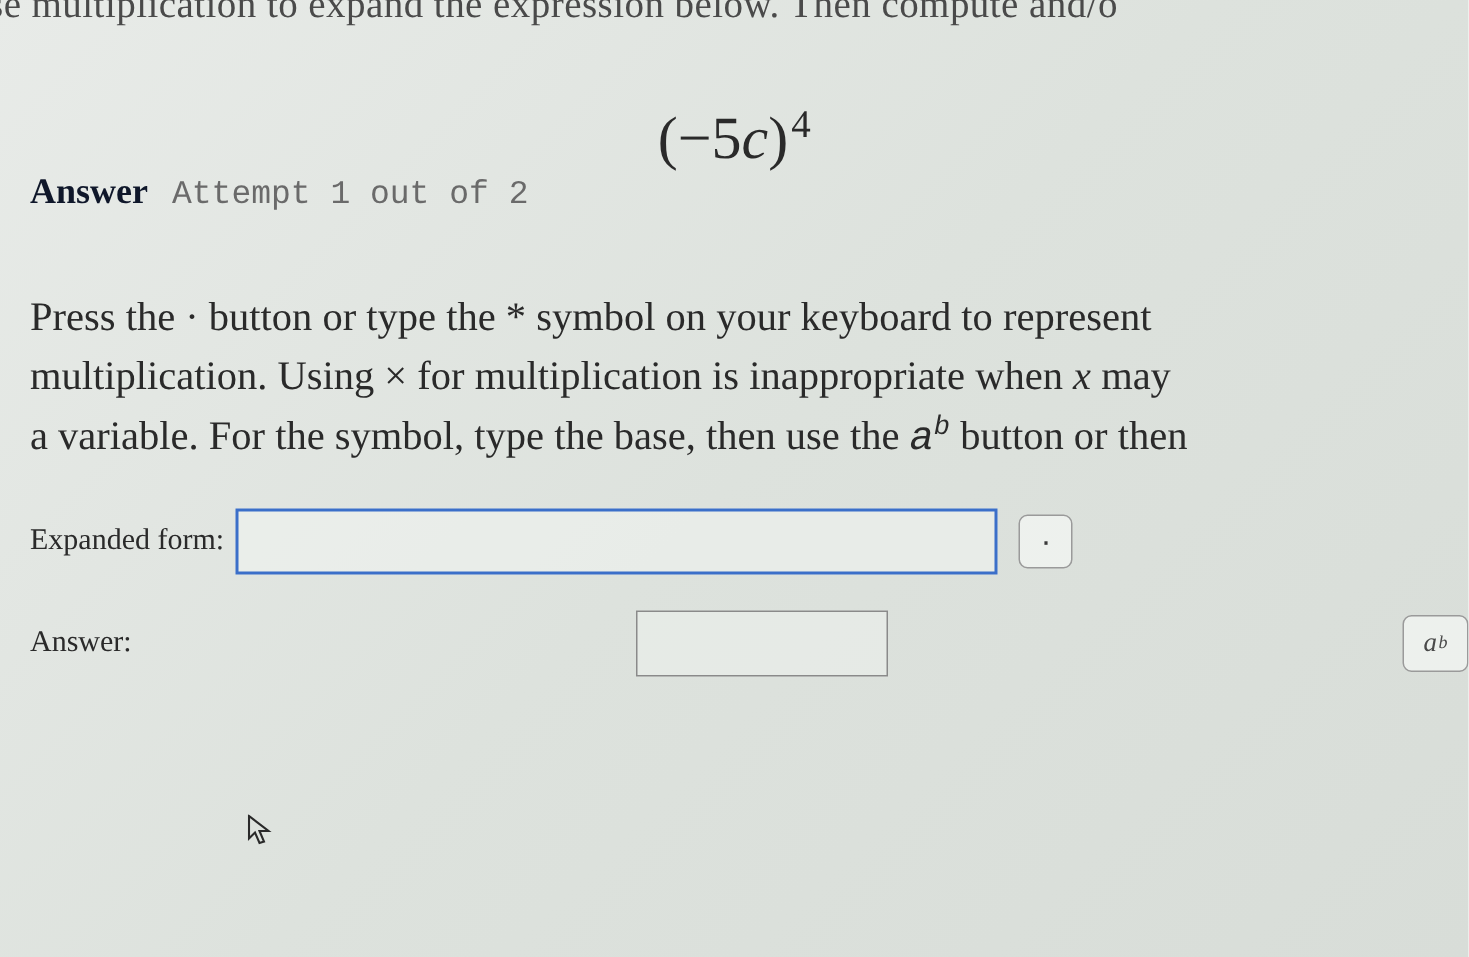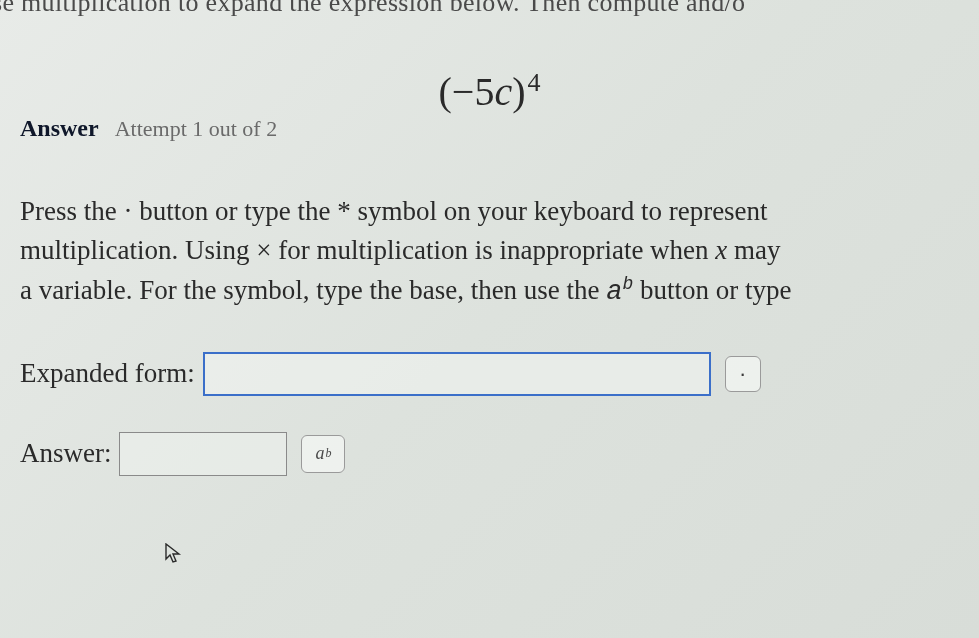--- a/index.html
+++ b/index.html
@@ -49,48 +49,49 @@
     }
     .answer-label {
       font-weight: bold;
       font-size: 24px;
       color: #0f172a;
     }
     .attempt-text {
       font-size: 22px;
       color: #6a6a6a;
       margin-left: 12px;
+      font-family: Liberation Mono, monospace;
     }
     .instructions {
       padding: 0 20px;
       font-size: 27px;
       line-height: 1.45;
       color: #2a2a2a;
-      margin-bottom: 40px;
+      margin-bottom: 26px;
     }
     .instructions .math-x {
       font-family: 'Times New Roman', serif;
       font-style: italic;
     }
     .instructions .ab-inline {
       font-family: Liberation Mono, monospace;
       font-style: italic;
     }
     .instructions .ab-inline sup {
       font-size: 18px;
       font-style: italic;
     }
     .form-row {
       display: flex;
       align-items: center;
       padding-left: 20px;
       margin-bottom: 20px;
     }
     .form-label {
-      font-size: 27px;
+      font-size: 20px;
       color: #2a2a2a;
       margin-right: 8px;
     }
     .expanded-input {
       width: 508px;
       height: 44px;
       border: 2px solid #3b6fc9;
       background: rgba(240, 243, 240, 0.6);
       font-size: 22px;
       padding: 0 8px;
@@ -142,21 +143,22 @@
     }
     .cursor-icon {
       position: absolute;
       left: 165px;
       top: 543px;
       font-size: 24px;
       color: #2a2a2a;
       pointer-events: none;
     }
     .answer-row {
-      margin-top: 36px;
+      margin-top: 24px;
+      justify-content: space-between;
     }
   </style>
 </head>
 <body>
 
 <div class="top-instruction">se multiplication to expand the expression below. Then compute and/o</div>
 
 <div class="expression-display">
   <span class="expression">
     <span>(</span><span>−5</span><span class="var">c</span><span>)</span><sup>4</sup>
@@ -164,21 +166,21 @@
 </div>
 
 <div class="answer-header">
   <span class="answer-label">Answer</span>
   <span class="attempt-text">Attempt 1 out of 2</span>
 </div>
 
 <div class="instructions">
   <span>Press the · button or type the * symbol on your keyboard to represent</span><br>
   <span>multiplication. Using × for multiplication is inappropriate when </span><span class="math-x">x</span><span> may</span><br>
-  <span>a variable. For the symbol, type the base, then use the </span><span class="ab-inline"><span>a</span><sup>b</sup></span><span> button or type</span><br>
+  <span>a variable. For the symbol, type the base, then use the </span><span class="ab-inline"><span>a</span><sup>b</sup></span><span> button or then</span><br>
 </div>
 
 <div class="form-row">
   <span class="form-label">Expanded form:</span>
   <input type="text" class="expanded-input" value="" style="">
   <button class="dot-button">·</button>
 </div>
 
 <div class="cursor-icon">
   <svg width="18" height="22" viewBox="0 0 18 22">

